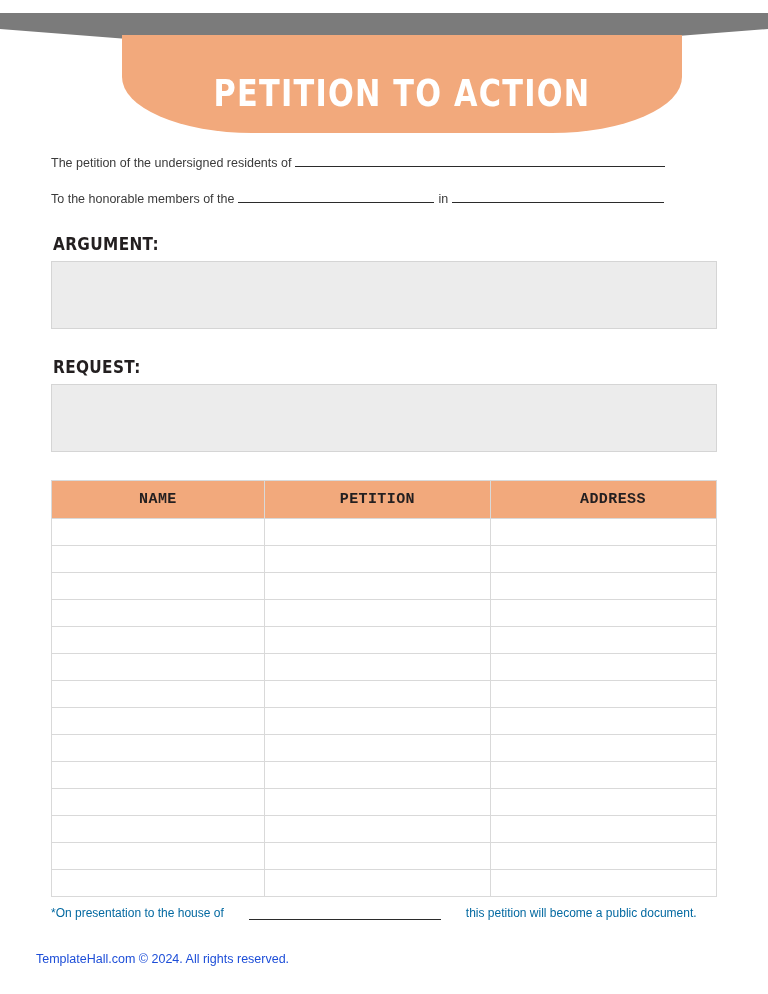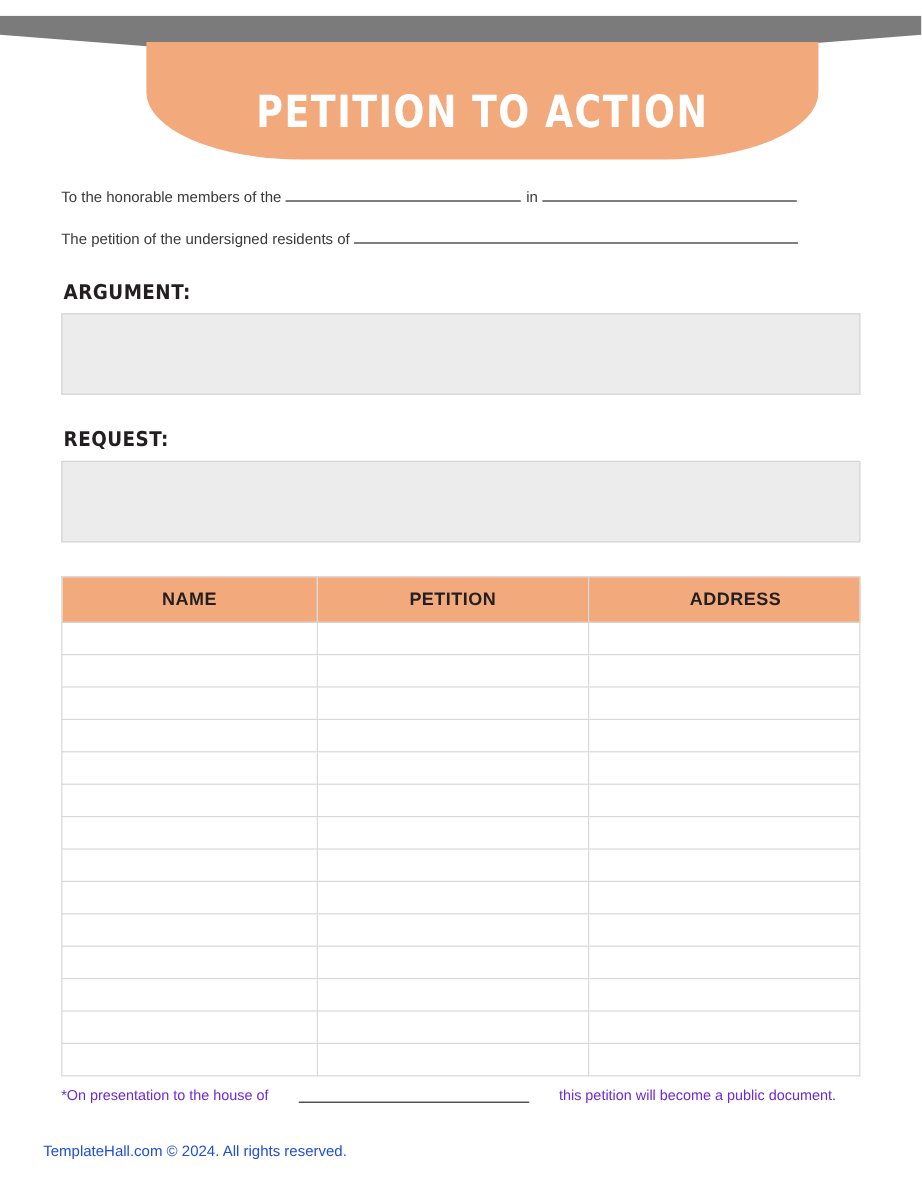--- a/index.html
+++ b/index.html
@@ -116,40 +116,40 @@
   table.sign-table {
     width: 100%;
     border-collapse: collapse;
     margin-top: 28px;
     table-layout: fixed;
   }
   table.sign-table th {
     background: #f2a97c;
     border: 1px solid #d9d9d9;
     height: 38px;
-    font-family: Liberation Sans, sans-serif;
+    font-family: Liberation Mono, monospace;
     font-size: 15px;
     font-weight: bold;
     letter-spacing: 0.4px;
     color: #231f20;
   }
   table.sign-table td {
     border: 1px solid #d9d9d9;
     height: 27px;
   }
   .col-name { width: 32%; }
   .col-sig  { width: 34%; }
   .col-addr { width: 34%; padding-left: 20px; }
 
   .footnote {
     font-size: 12px;
-    color: #6d28d9;
+    color: #0369a1;
     margin-top: 9px;
     display: flex;
-    align-items: flex-start;
+    align-items: center;
     white-space: nowrap;
     gap: 21px;
   }
 
   .copyright {
     position: absolute;
     top: 952px;
     left: 36px;
     font-size: 12.5px;
     color: #1d4ed8;
@@ -159,30 +159,30 @@
 <body>
 
 <div class="header-wrap">
   <div class="gray-band"></div>
   <div class="orange-tab"></div>
   <div class="title">PETITION TO ACTION</div>
 </div>
 
 <div class="page">
 
+  <div class="intro-line second">
+    <span>The petition of the undersigned residents of</span>
+    <span class="blank w3"></span>
+  </div>
+
   <div class="intro-line">
     <span>To the honorable members of the</span>
     <span class="blank w1"></span>
     <span>in</span>
     <span class="blank w2"></span>
-  </div>
-
-  <div class="intro-line second">
-    <span>The petition of the undersigned residents of</span>
-    <span class="blank w3"></span>
   </div>
 
   <div class="section-head">ARGUMENT:</div>
   <div class="text-box"></div>
 
   <div class="section-head">REQUEST:</div>
   <div class="text-box request"></div>
 
   <table class="sign-table">
     <thead>

